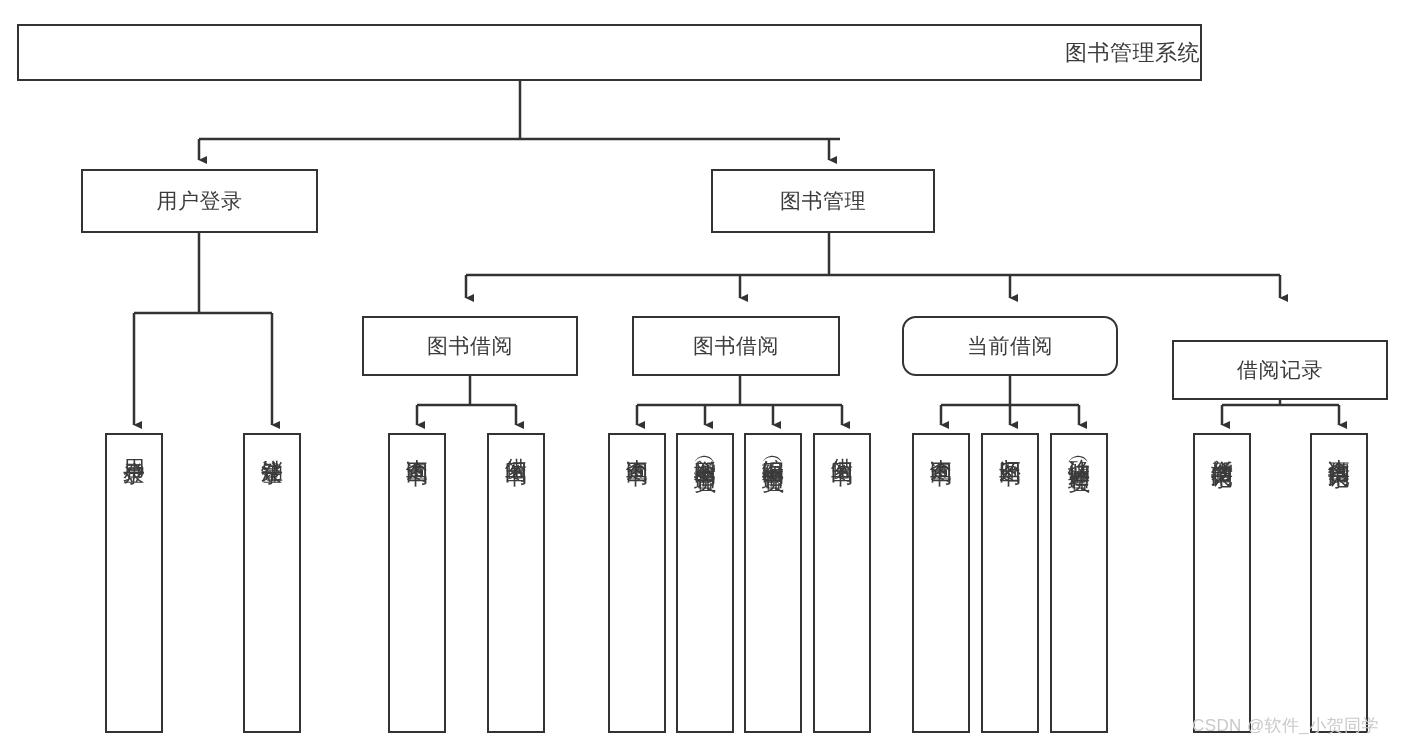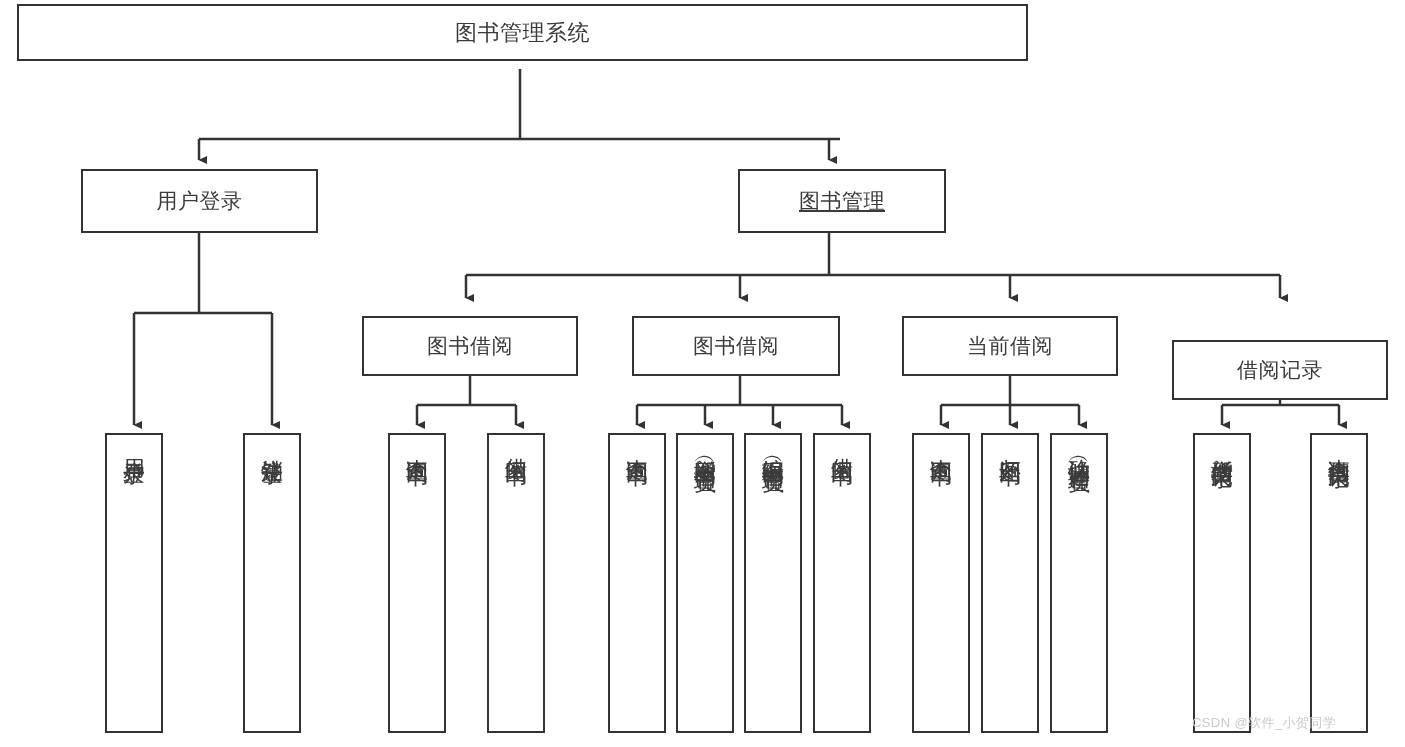--- a/index.html
+++ b/index.html
@@ -56,21 +56,21 @@
     text-orientation: upright;
     font-size: 22px;
     letter-spacing: 2px;
     line-height: 1;
   }
   #root-node .node-label {
     font-size: 22px;
   }
   .watermark {
     position: absolute;
-    font-size: 13px;
+    font-size: 17px;
     color: #c9c9c9;
     white-space: nowrap;
     z-index: 5;
     letter-spacing: 0.4px;
   }
 </style>
 </head>
 <body>
 
 <div id="canvas">
@@ -119,41 +119,41 @@
       <path d="M1079,405 L1079,425" marker-end="url(#arrowhead)"></path>
 
       <path d="M1280,376 L1280,405"></path>
       <path d="M1222,405 L1339,405"></path>
       <path d="M1222,405 L1222,425" marker-end="url(#arrowhead)"></path>
       <path d="M1339,405 L1339,425" marker-end="url(#arrowhead)"></path>
 
     </g>
   </svg>
 
-  <div class="node horizontal" id="root-node" style="left:17px; top:4px; width:1011px; height:57px;">
+  <div class="node horizontal" id="root-node" style="left:17px; top:24px; width:1185px; height:57px;justify-content:flex-end;">
     <span class="node-label">图书管理系统</span>
   </div>
 
   <div class="node horizontal" style="left:81px; top:169px; width:237px; height:64px;">
     <span class="node-label">用户登录</span>
   </div>
 
-  <div class="node horizontal" style="left:738px; top:169px; width:208px; height:64px;text-decoration:underline;">
+  <div class="node horizontal" style="left:711px; top:169px; width:224px; height:64px;">
     <span class="node-label">图书管理</span>
   </div>
 
   <div class="node horizontal" style="left:362px; top:316px; width:216px; height:60px;">
     <span class="node-label">图书借阅</span>
   </div>
 
   <div class="node horizontal" style="left:632px; top:316px; width:208px; height:60px;">
     <span class="node-label">图书借阅</span>
   </div>
 
-  <div class="node horizontal" style="left:902px; top:316px; width:216px; height:60px;">
+  <div class="node horizontal" style="left:902px; top:316px; width:216px; height:60px;border-radius:14px;">
     <span class="node-label">当前借阅</span>
   </div>
 
   <div class="node horizontal" style="left:1172px; top:316px; width:216px; height:60px;margin-top:24px;">
     <span class="node-label">借阅记录</span>
   </div>
 
   <div class="node vertical" style="left:105px; top:433px; width:58px; height:300px;">
     <span class="node-label">用户登录</span>
   </div>

